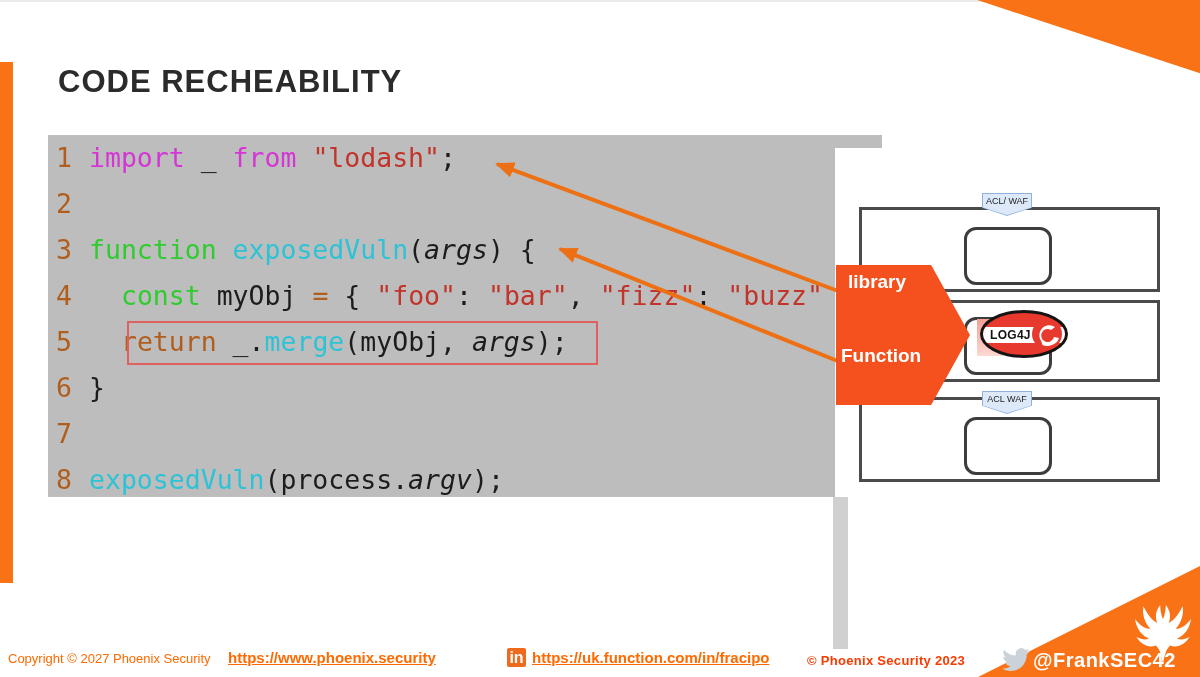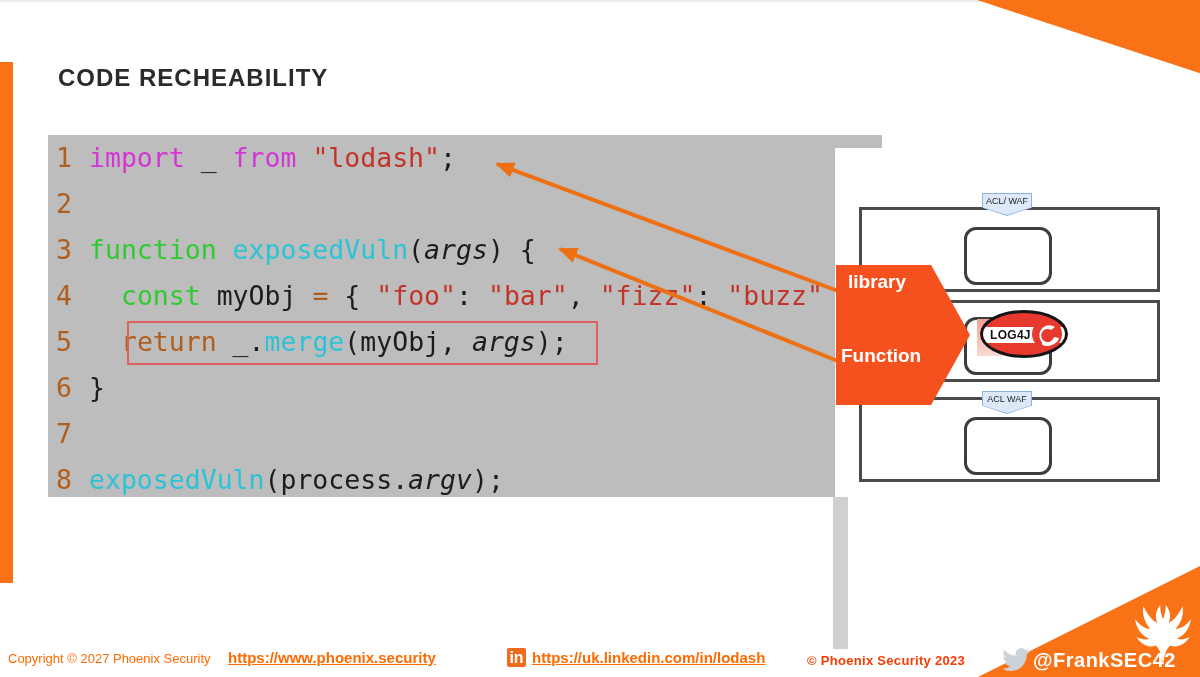--- a/index.html
+++ b/index.html
@@ -9,21 +9,21 @@
 
   
   #top-hairline{left:0;top:0;width:1200px;height:2px;background:#ebebeb;}
   #corner-tr{left:975px;top:0;width:225px;height:74px;background:var(--accent-orange);
              clip-path:polygon(1% 0,100% 0,100% 99%);}
   #left-bar{left:0;top:62px;width:13px;height:521px;background:var(--accent-orange);}
   #corner-br{left:955px;top:555px;width:245px;height:122px;background:var(--accent-orange);
              clip-path:polygon(9.4% 100%,100% 9%,100% 100%);}
 
   
-  #title{left:58px;top:64px;font-size:24px;font-weight:600;color:#2b2b2b;letter-spacing:1px;}
+  #title{left:58px;top:64px;font-size:31px;font-weight:600;color:#2b2b2b;letter-spacing:1px;}
 
   
   #code-topbar{left:48px;top:135px;width:834px;height:13px;background:var(--code-bg);}
   #code-block{left:48px;top:135px;width:787px;height:362px;background:var(--code-bg);
               overflow:hidden;padding-left:8px;box-sizing:border-box;
               font-family:"DejaVu Sans Mono",monospace;font-size:26.5px;line-height:46px;
               white-space:pre;}
   .code-line{height:46px;}
   .ln{display:inline-block;width:33px;}
   #annotation-box{left:127px;top:321px;width:467px;height:40px;
@@ -132,21 +132,21 @@
   <div class="abs" id="pentagon">
     <span class="pent-label" id="pent-top">library</span>
     <span class="pent-label" id="pent-bottom">Function</span>
   </div>
 
   <div class="abs" id="corner-br"></div>
 
   <div class="abs" id="copyright-left">Copyright © 2027 Phoenix Security</div>
   <a class="abs flink" id="website-link">https://www.phoenix.security</a>
   <div class="abs" id="li-icon">in</div>
-  <a class="abs flink" id="linkedin-link">https://uk.linkedin.com/in/lodash</a>
+  <a class="abs flink" id="linkedin-link">https://uk.function.com/in/fracipo</a>
   <div class="abs" id="copyright-right">© Phoenix Security 2023</div>
 
   <div class="abs" style="left:1001px;top:648px;width:30px;height:25px;">
     <svg viewBox="0 0 24 20" width="30" height="25">
       <path d="M23 2.3c-.8.4-1.7.6-2.6.8A4.6 4.6 0 0 0 22.4.5c-.9.5-1.9.9-2.9 1.1A4.5 4.5 0 0 0 11.7 5c0 .4 0 .7.1 1A12.8 12.8 0 0 1 2.5 1.3a4.5 4.5 0 0 0 1.4 6 4.4 4.4 0 0 1-2.1-.5v.1c0 2.2 1.5 4 3.6 4.4a4.6 4.6 0 0 1-2 .1 4.5 4.5 0 0 0 4.2 3.1A9 9 0 0 1 .9 16.4a12.7 12.7 0 0 0 6.9 2c8.3 0 12.8-6.9 12.8-12.8v-.6c.9-.6 1.6-1.4 2.4-2.7z" fill="#ccd3d8"></path>
     </svg>
   </div>
   <div class="abs" id="twitter-handle">@FrankSEC42</div>
 
   <div class="abs" style="left:1128px;top:603px;width:70px;height:64px;">

